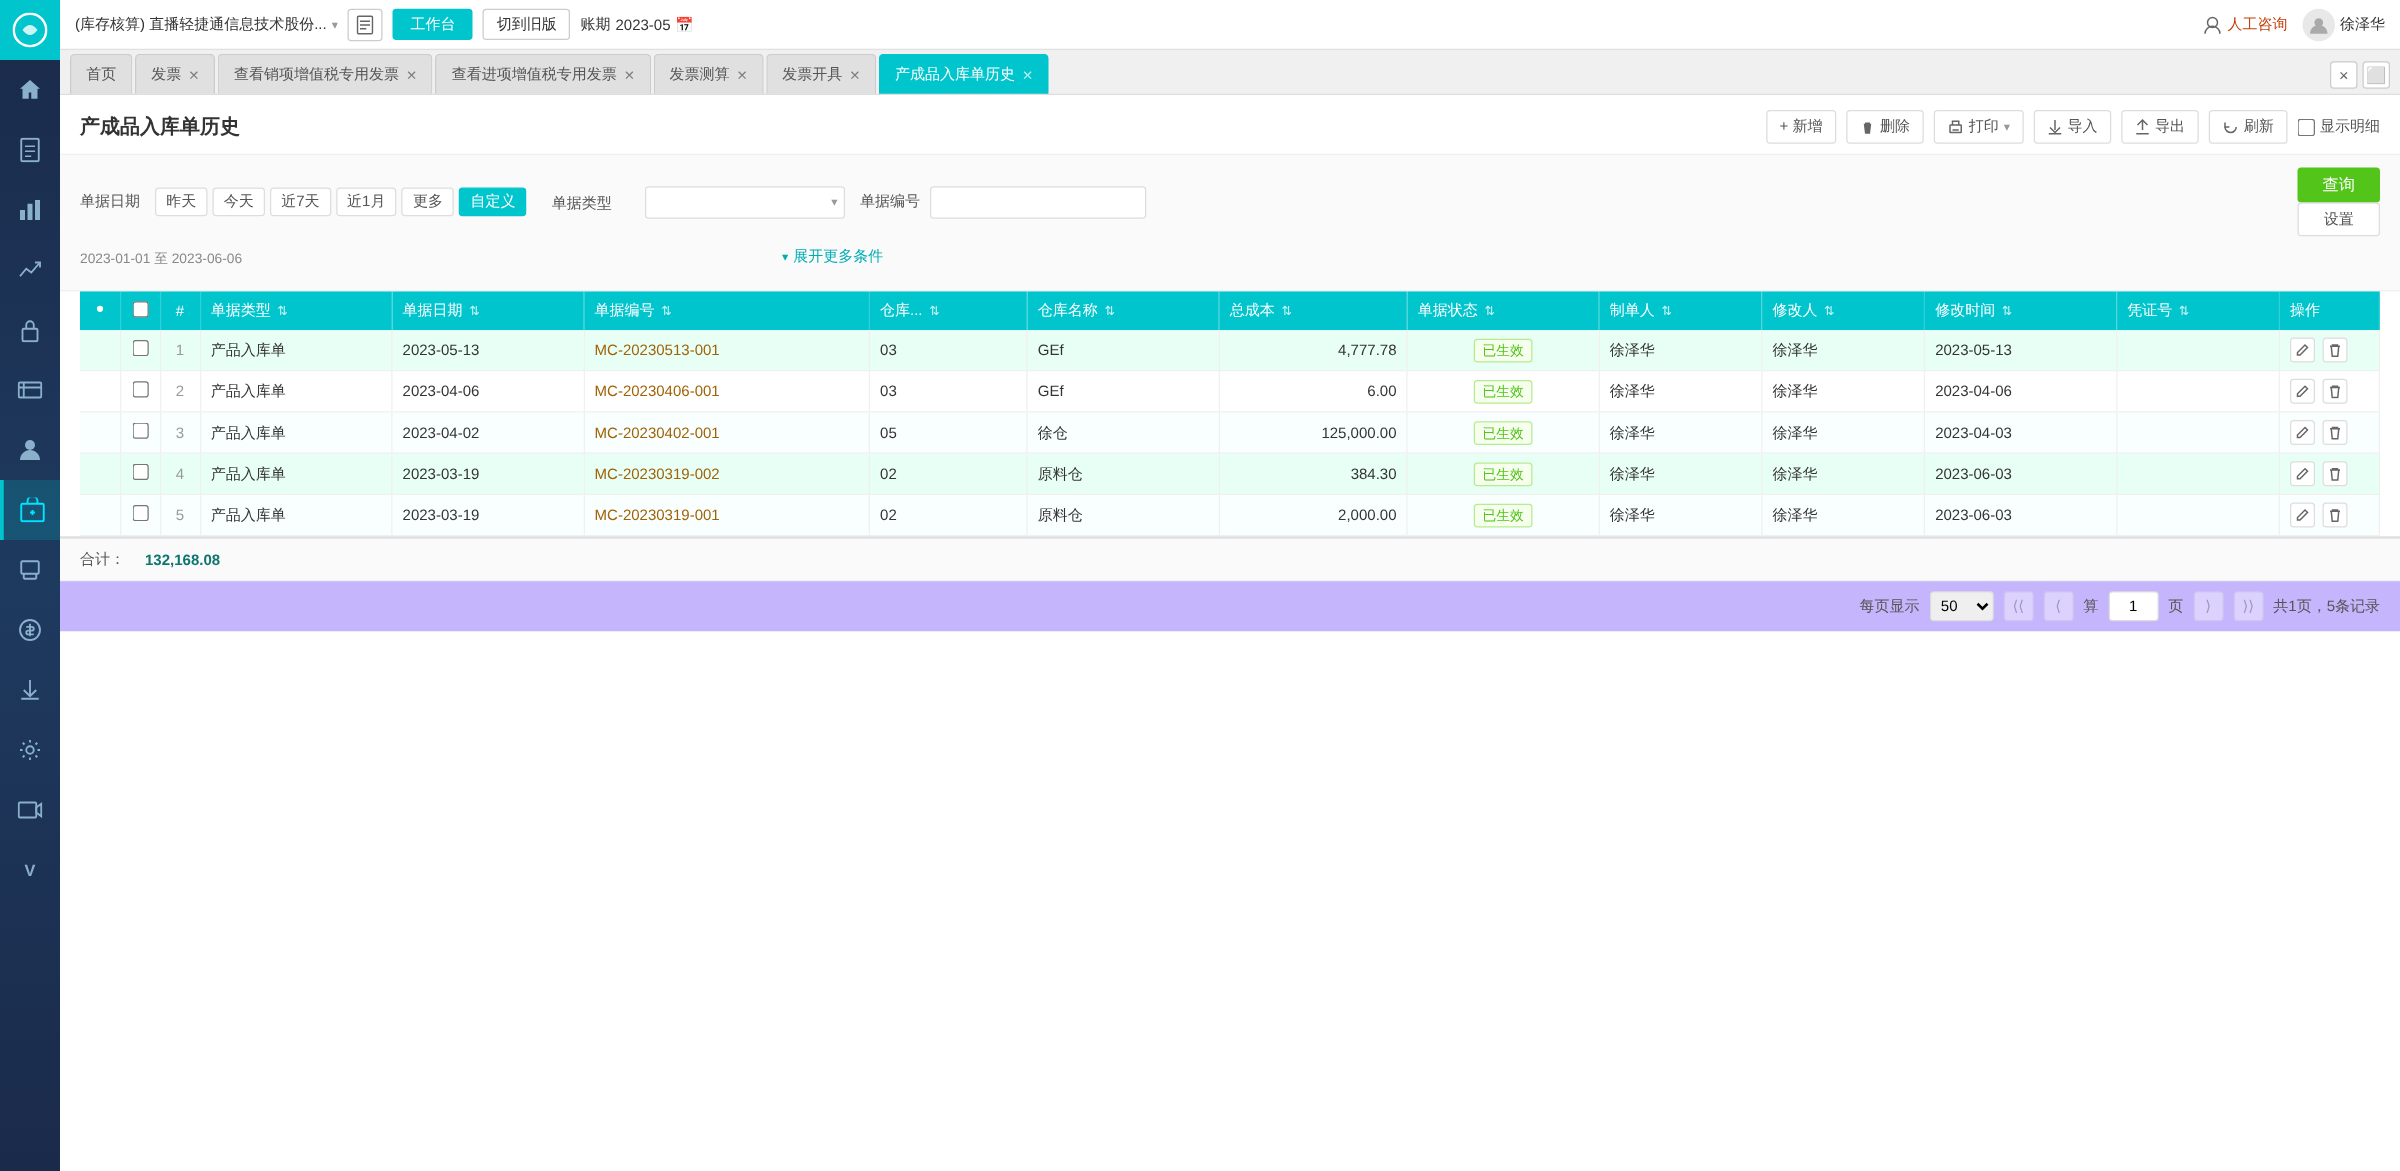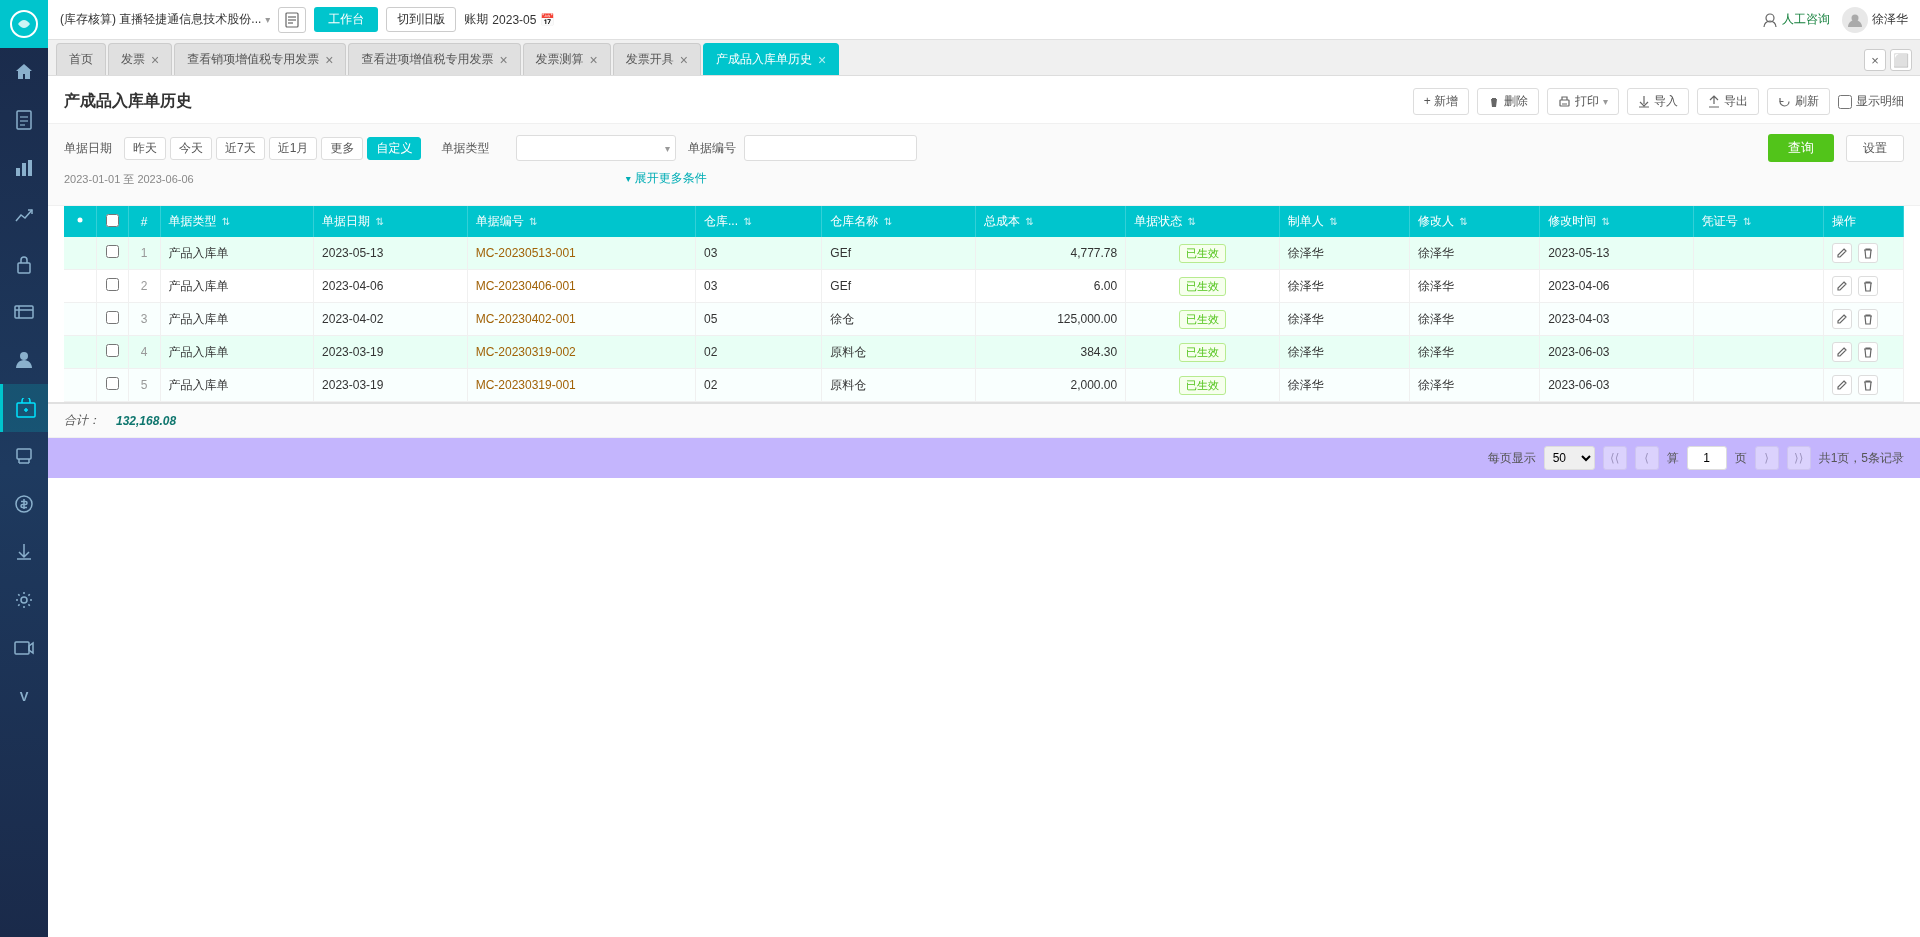--- a/index.html
+++ b/index.html
@@ -120,21 +120,21 @@
       align-items: center;
       gap: 12px;
       font-size: 12px;
       color: #333;
     }
     .header-right .user-service {
       display: flex;
       align-items: center;
       gap: 4px;
       cursor: pointer;
-      color: #15803d;
+      color: #c2410c;
     }
     .header-right .user-name {
       display: flex;
       align-items: center;
       gap: 4px;
       cursor: pointer;
     }
     .avatar {
       width: 26px;
       height: 26px;
@@ -439,21 +439,20 @@
     .checkbox-cell { width: 32px; text-align: center; }
 
     
     .table-footer {
       background: #fafafa;
       border-top: 2px solid #e0e0e0;
       padding: 8px 16px;
       display: flex;
       align-items: center;
       gap: 16px;
-      font-style: italic;
     }
     .total-label { font-size: 12px; color: #555; }
     .total-value { font-size: 12px; font-weight: bold; color: #0f766e; }
 
     
     .pagination-bar {
       display: flex;
       align-items: center;
       justify-content: flex-end;
       padding: 8px 16px;
@@ -491,24 +490,24 @@
       border: 1px solid #ddd;
       border-radius: 3px;
       text-align: center;
       font-size: 12px;
       font-family: inherit;
     }
     .page-info { font-size: 12px; color: #555; }
 
     .filter-right-btns {
       display: flex;
-      gap: 12px;
+      flex-direction: column;
+      gap: 0;
       margin-left: auto;
       align-self: flex-start;
-      align-items: center;
     }
   </style>
 </head>
 <body>
 
 <div class="sidebar">
   <div class="sidebar-logo">
     <svg width="28" height="28" viewBox="0 0 28 28">
       <circle cx="14" cy="14" r="13" fill="none" stroke="white" stroke-width="2"></circle>
       <path d="M8 14 Q14 6 20 14 Q14 22 8 14Z" fill="white" opacity="0.8"></path>

